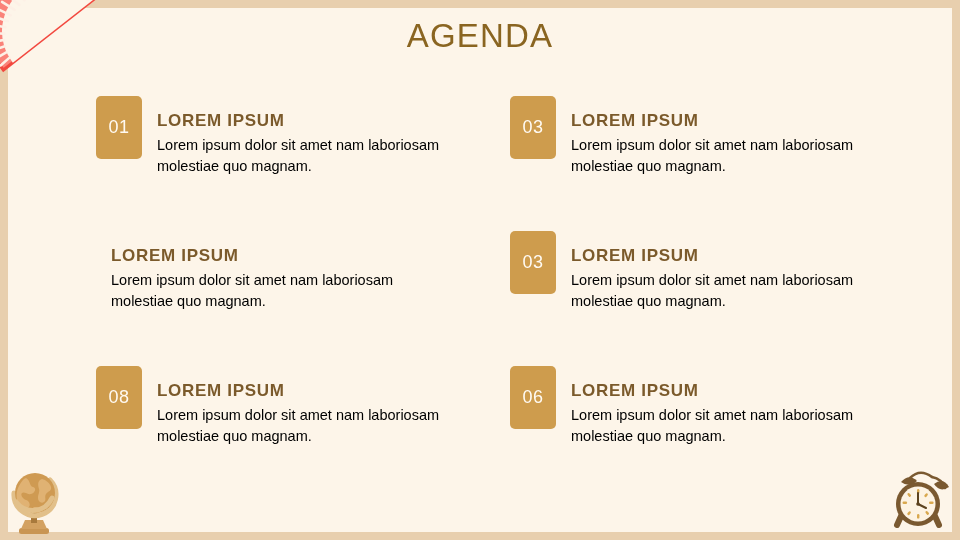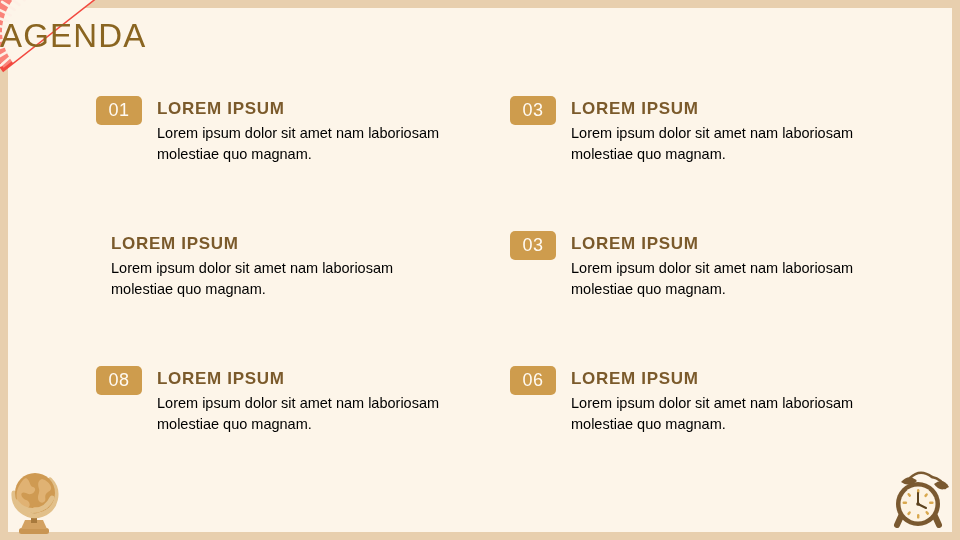--- a/index.html
+++ b/index.html
@@ -31,21 +31,21 @@
     height: 524px;
     background: #fdf5e9;
   }
 
   
   .page-title {
     position: absolute;
     left: 0;
     top: 16px;
     width: 960px;
-    text-align: left;
+    text-align: center;
     font-size: 33px;
     font-weight: 400;
     letter-spacing: 1.2px;
     color: #8a6521;
     line-height: 40px;
     white-space: nowrap;
   }
 
   
   .agenda-grid {
@@ -63,35 +63,36 @@
     align-items: flex-start;
   }
   .col-left  { left: 0; }
   .col-right { left: 414px; }
   .row-1 { top: 0; }
   .row-2 { top: 135px; }
   .row-3 { top: 270px; }
 
   .item-badge {
     width: 46px;
-    height: 29px;
+    height: 63px;
     flex: 0 0 46px;
     border-radius: 5px;
     background: #ce9c4d;
     color: #fffaf2;
     font-size: 18px;
     font-weight: 400;
     display: flex;
     align-items: center;
     justify-content: center;
     letter-spacing: 0.5px;
   }
   .item-text {
     margin-left: 15px;
     padding-top: 2px;
+    margin-top: 12px;
   }
   .item-heading {
     font-size: 17px;
     font-weight: bold;
     color: #7b5a2b;
     letter-spacing: 0.7px;
     line-height: 22px;
     white-space: nowrap;
   }
   .item-desc {

